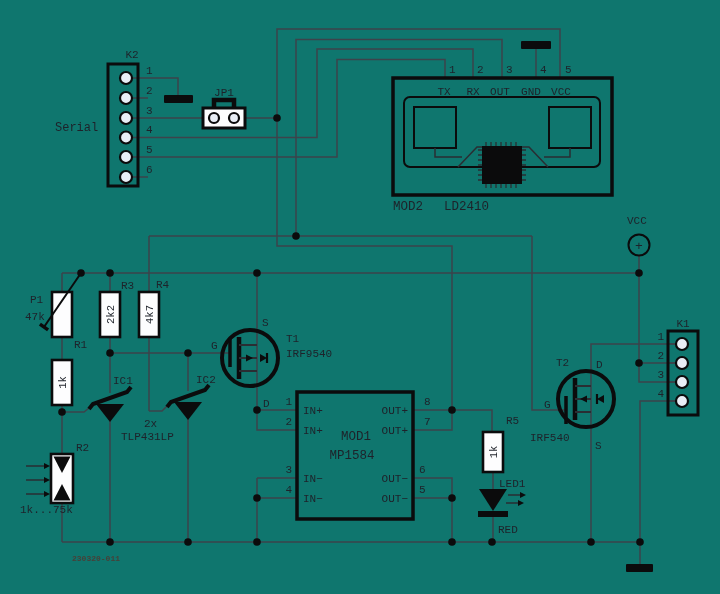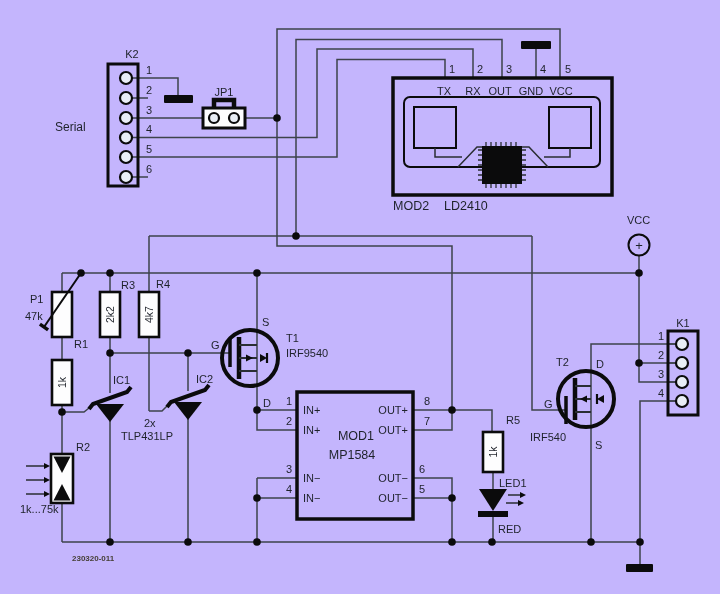--- a/index.html
+++ b/index.html
@@ -1,17 +1,17 @@
 <!DOCTYPE html>
 <html><head>
 <meta charset="utf-8">
 <style>
   html,body{margin:0;padding:0;}
-  .page{width:720px;height:594px;background:#c4b5fd;position:relative;overflow:hidden;
-        font-family:Liberation Sans, sans-serif;}
+  .page{width:720px;height:594px;background:#0f766e;position:relative;overflow:hidden;
+        font-family:Liberation Mono, monospace;}
   svg{display:block;}
   .w{stroke:#3d434b;stroke-width:1.5;fill:none;}
   .comp{stroke:#0b0b0c;stroke-width:3;fill:none;}
   .comp35{stroke:#0b0b0c;stroke-width:3.5;fill:none;}
   .comp2{stroke:#0b0b0c;stroke-width:2;fill:none;}
   .compf{stroke:#0b0b0c;stroke-width:2.6;fill:#fdfdfe;}
   .pin{stroke:#0b0b0c;stroke-width:2.2;fill:#e9eef6;}
   .blk{fill:#0b0b0c;stroke:none;}
   .dot{fill:#0b0b0c;stroke:none;}
   .thin{stroke:#2a2e33;stroke-width:1.5;fill:none;}

